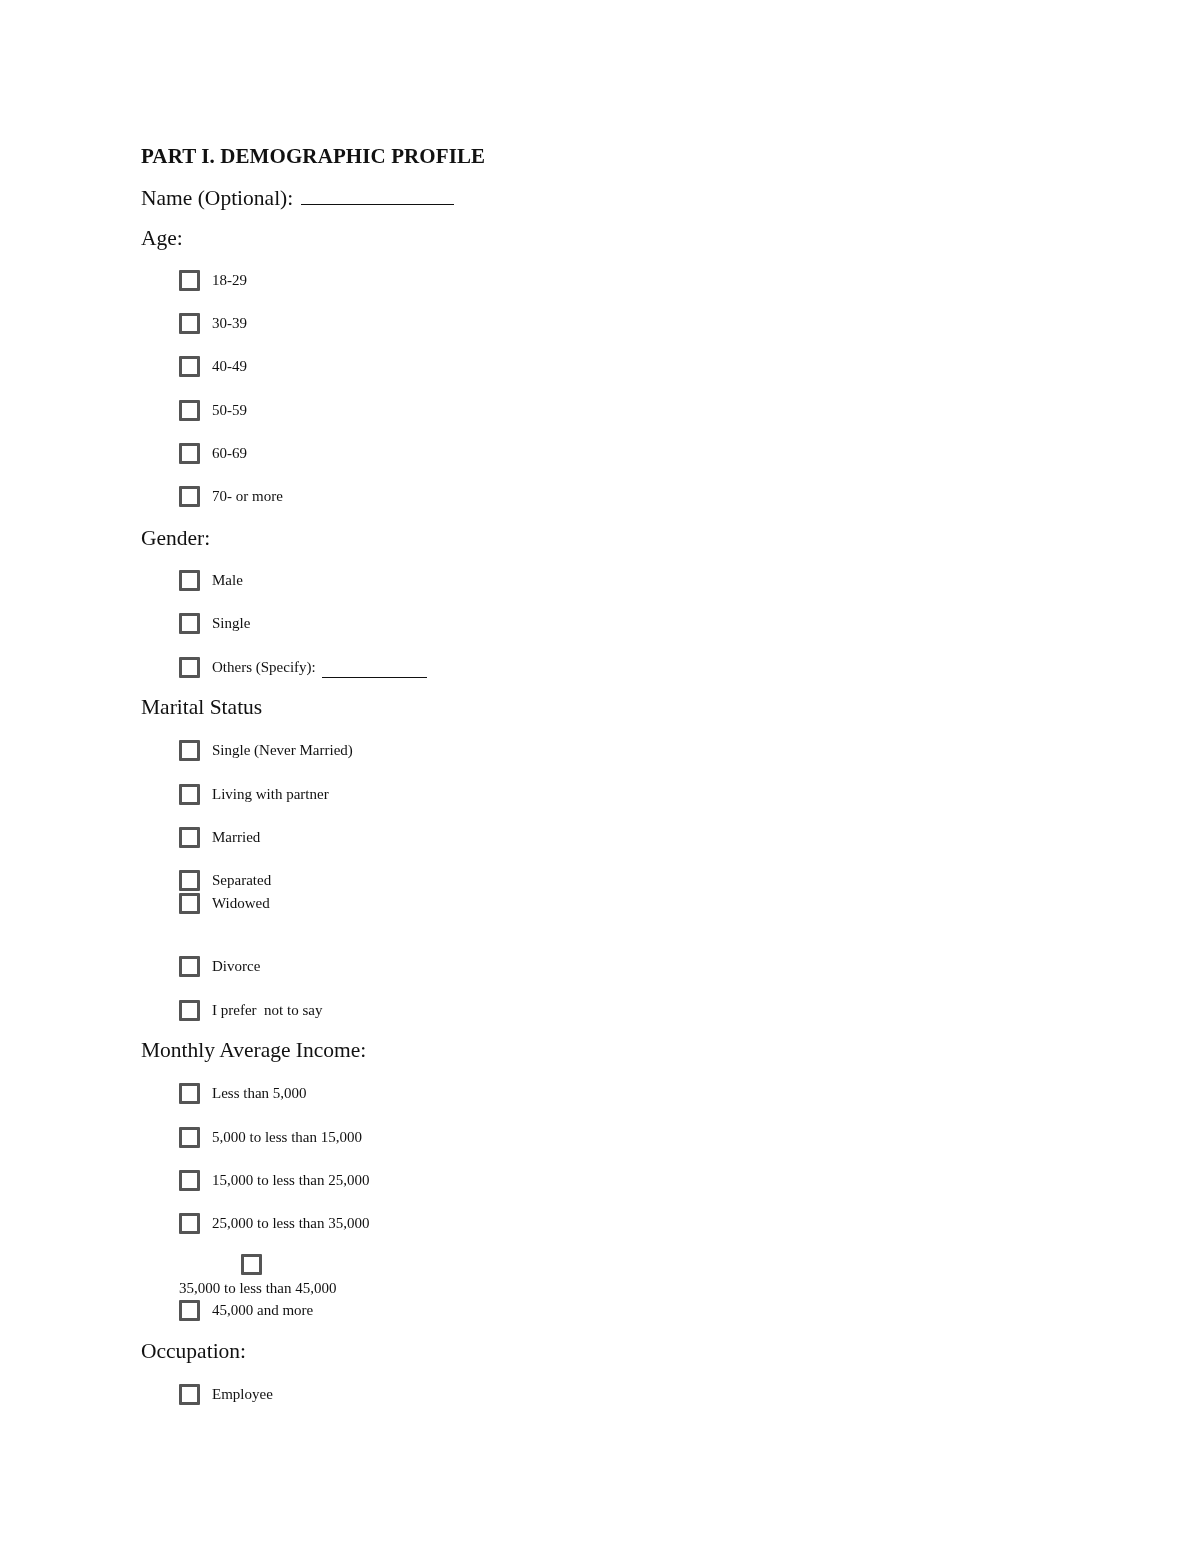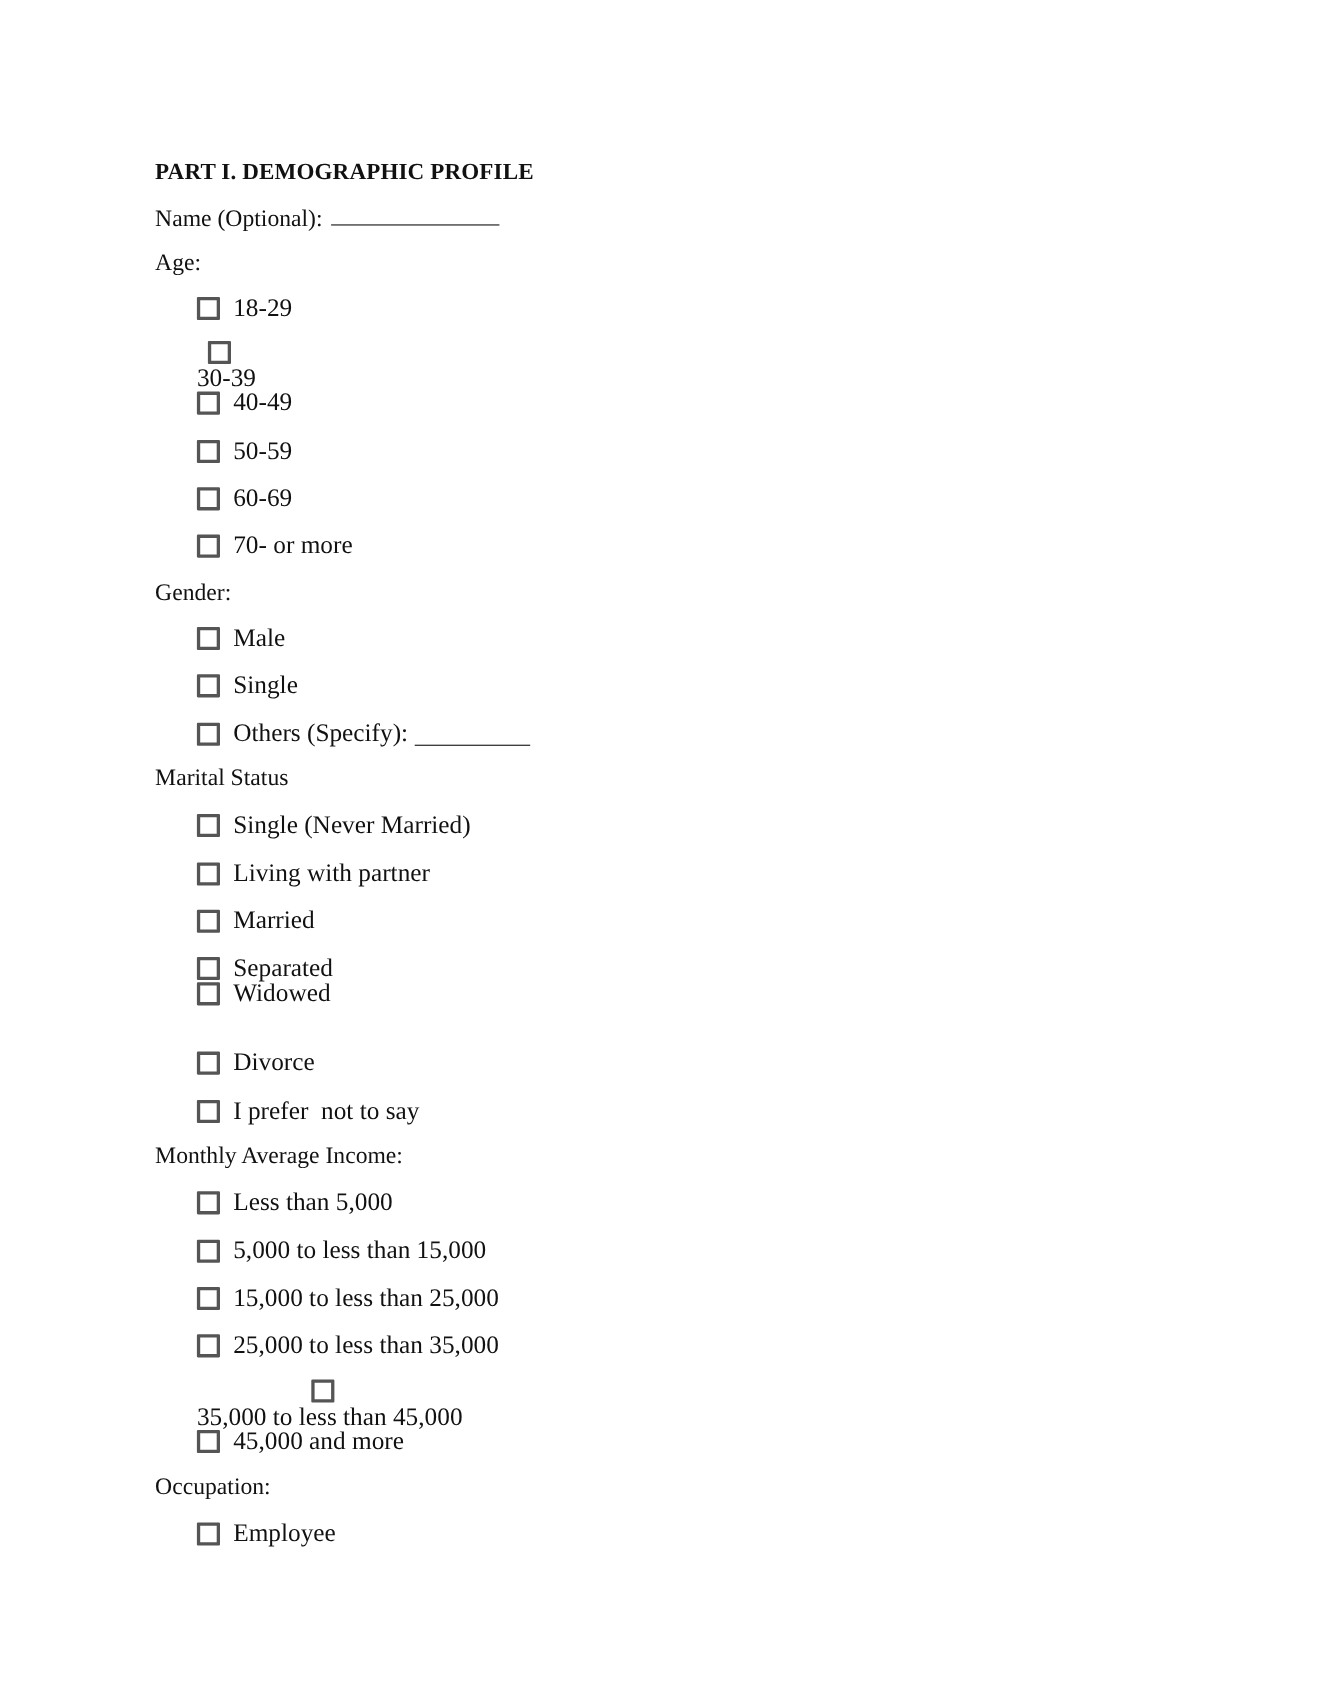--- a/index.html
+++ b/index.html
@@ -1,41 +1,41 @@
 <!DOCTYPE html>
 <html><head>
   <meta charset="utf-8">
   <style>
     html, body { margin: 0; padding: 0; background: #ffffff; }
     body { width: 1200px; height: 1553px; position: relative; overflow: hidden;
            font-family: "Liberation Serif", "DejaVu Serif", serif; color: #111; }
     .page { position: absolute; left: 0; top: 0; width: 1200px; height: 1553px; }
     .line { position: absolute; left: 141px; font-size: 21.5px; line-height: 26px; white-space: nowrap; }
     .heading { font-weight: bold; font-size: 21px; letter-spacing: 0.1px; }
-    .opt { position: absolute; left: 179px; font-size: 23px; line-height: 26px; white-space: nowrap; display: flex; align-items: center; }
+    .opt { position: absolute; left: 179px; font-size: 15px; line-height: 26px; white-space: nowrap; display: flex; align-items: center; }
     .cb { display: inline-block; width: 15px; height: 15px; border: 3px solid #555; border-radius: 1px; margin-right: 12px; box-sizing: content-box; background: #fff; cursor: pointer; }
     .blank { display: inline-block; border-bottom: 1.5px solid #111; height: 20px; vertical-align: baseline; margin-left: 8px; }
   </style>
 </head>
 <body>
 
 <div class="page">
 
   <div class="line heading" style="top:143px;">PART I. DEMOGRAPHIC PROFILE</div>
 
   <div class="line" style="top:184px;">
     <span>Name (Optional):</span><span class="blank" style="width:153px;"></span>
   </div>
 
   <div class="line" style="top:225px;">Age:</div>
   <div class="opt" style="top:267px;">
       <span class="cb"></span>
       <span>18-29</span>
     </div>
-  <div class="opt" style="top:310px;flex-direction:column;">
+  <div class="opt" style="top:310px;">
       <span class="cb"></span>
       <span>30-39</span>
     </div>
   <div class="opt" style="top:353px;">
       <span class="cb"></span>
       <span>40-49</span>
     </div>
   <div class="opt" style="top:397px;">
       <span class="cb"></span>
       <span>50-59</span>

